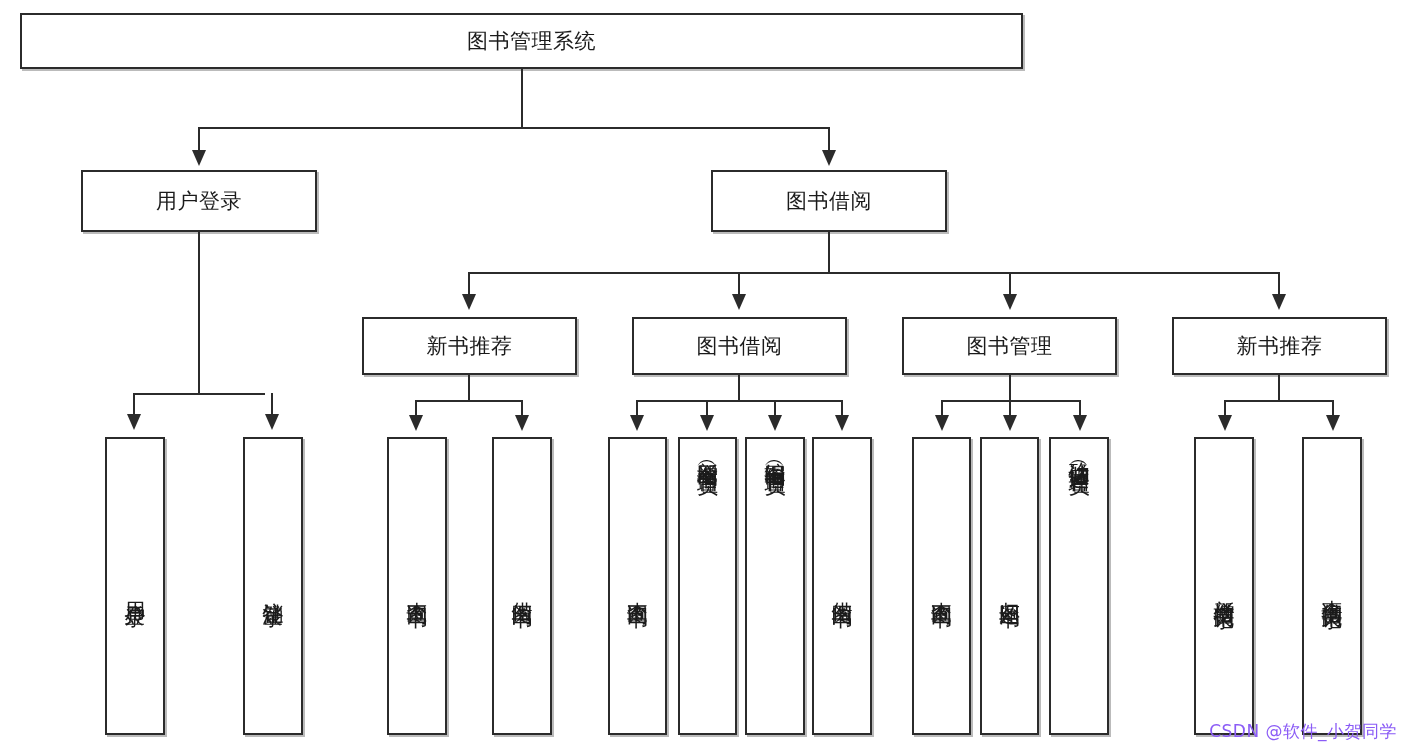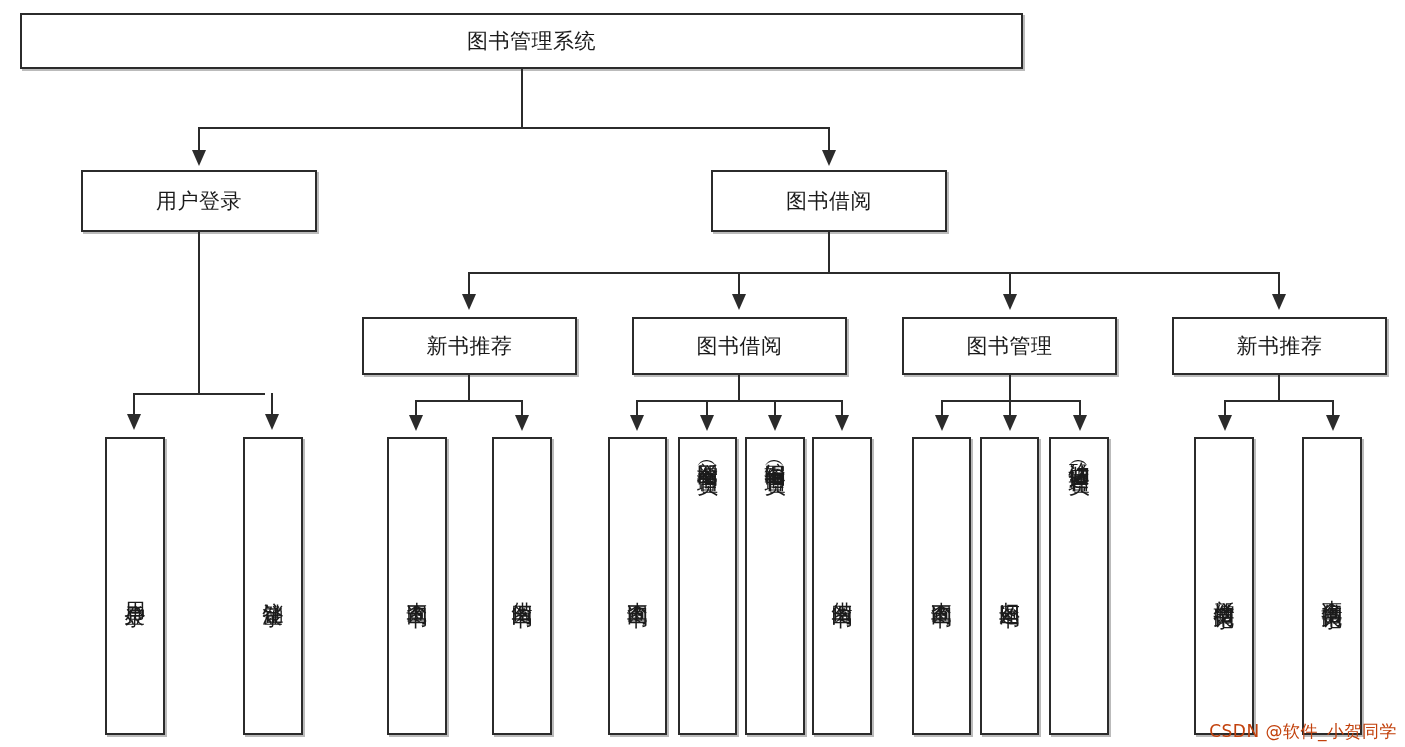--- a/index.html
+++ b/index.html
@@ -67,21 +67,21 @@
     border-left: 7px solid transparent;
     border-right: 7px solid transparent;
     border-top: 16px solid #2b2b2b;
   }
   
   #watermark {
     position: absolute;
     right: 8px;
     bottom: 4px;
     font-size: 17px;
-    color: #c2410c;
+    color: #8b5cf6;
     letter-spacing: 0.5px;
     white-space: nowrap;
     font-family: "DejaVu Sans", "Liberation Sans", sans-serif;
   }
 </style>
 </head>
 <body>
 
 <div id="canvas">
 

